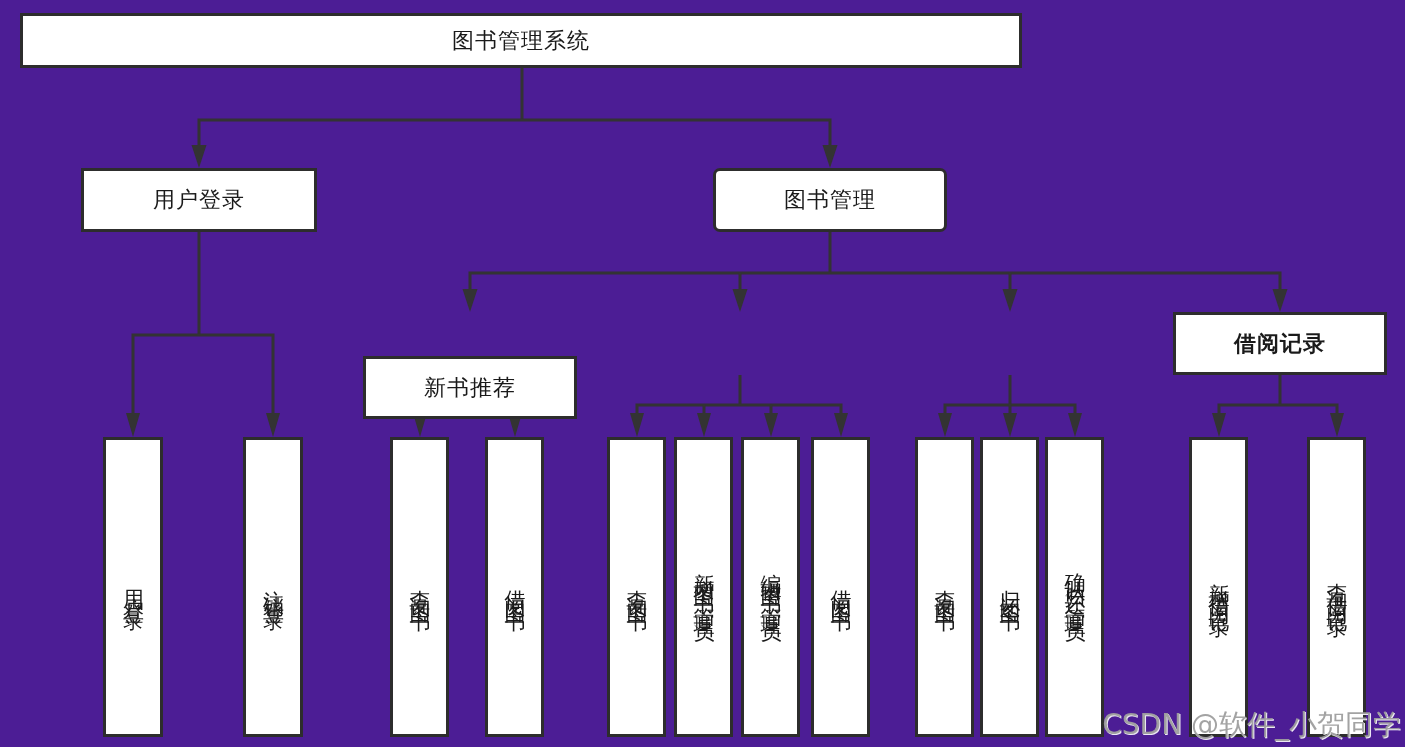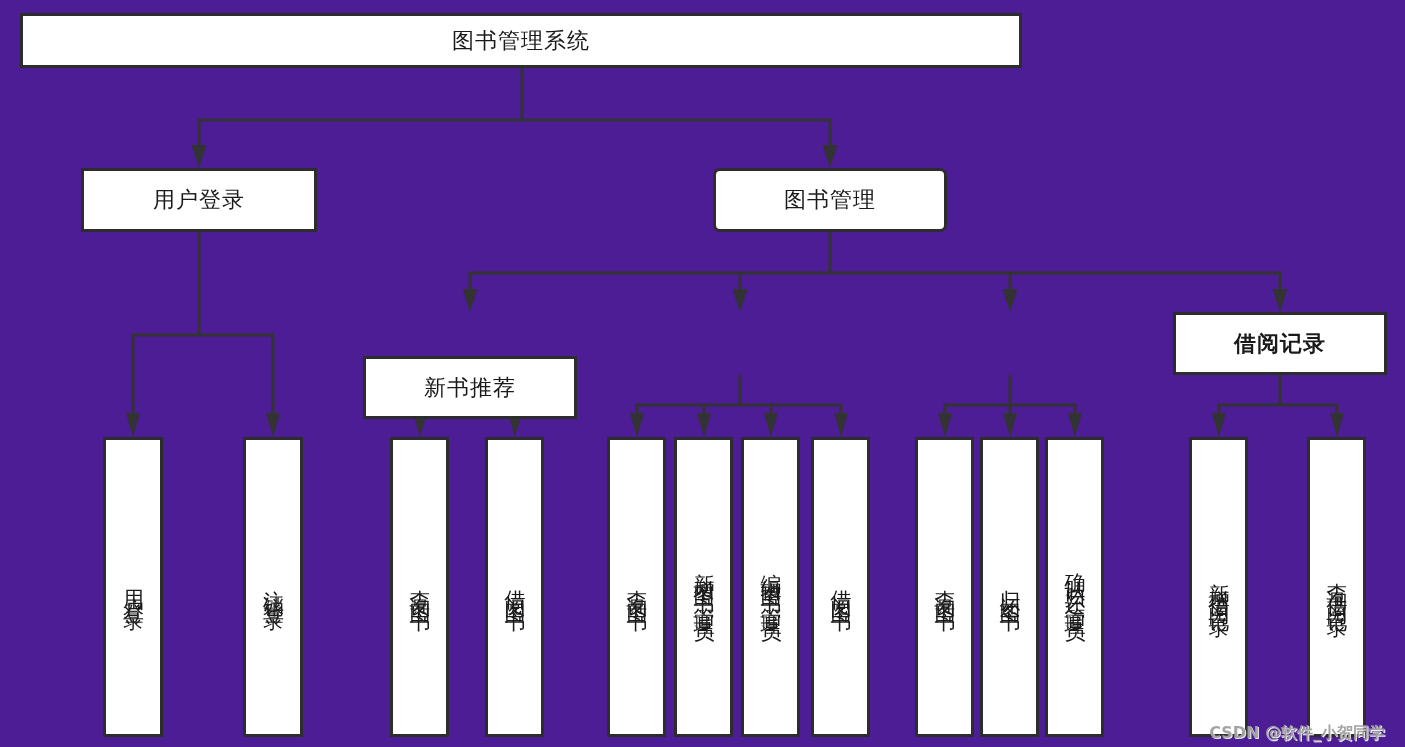--- a/index.html
+++ b/index.html
@@ -42,27 +42,26 @@
     letter-spacing: 7px;
     line-height: 1;
     white-space: nowrap;
   }
   .root-node span {
     font-size: 22px;
     letter-spacing: 1px;
   }
   .watermark {
     position: absolute;
-    right: 20px;
+    right: 4px;
     bottom: 3px;
-    font-size: 16px;
+    font-size: 28px;
     color: rgba(158,158,158,0.95);
     text-shadow: 1px 1px 0 rgba(255,255,255,0.9);
     white-space: nowrap;
-    font-weight: bold;
   }
 </style>
 </head>
 <body>
 
 <div id="canvas">
 
   <svg id="connectors" viewBox="0 0 1405 747" xmlns="http://www.w3.org/2000/svg">
     <g stroke="#333333" stroke-width="3" fill="none">
 

